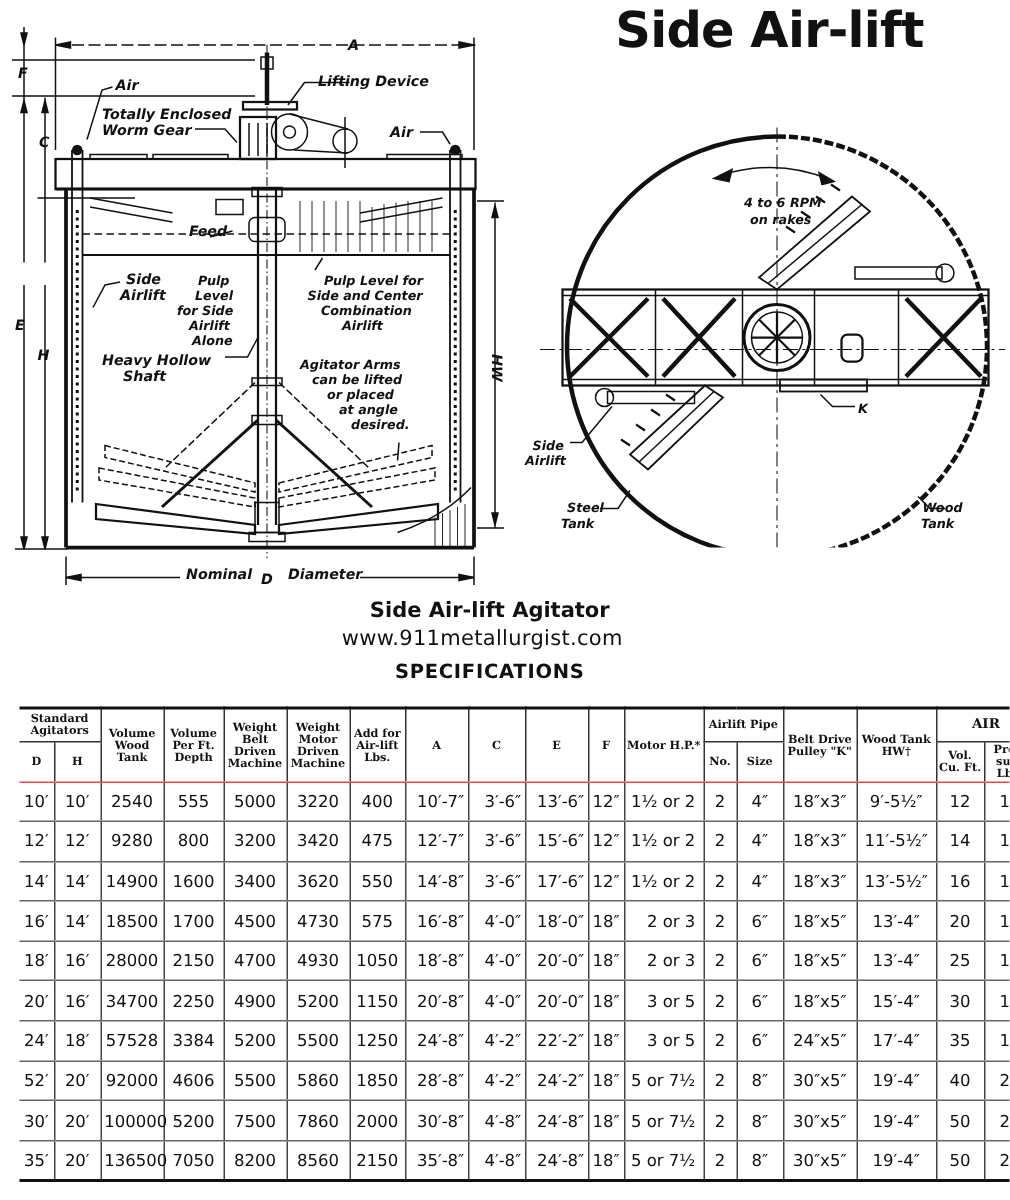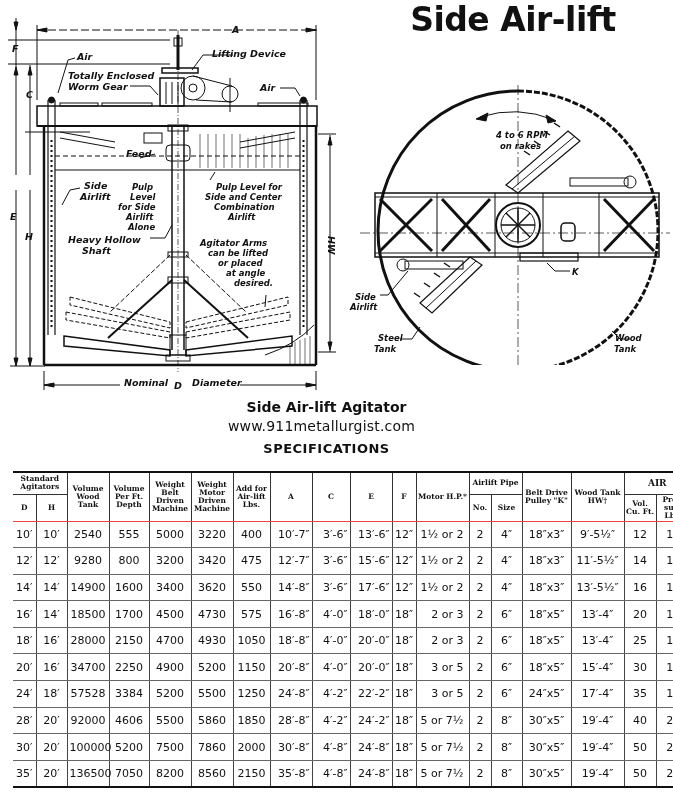--- a/index.html
+++ b/index.html
@@ -477,21 +477,21 @@
         <td>18″</td>
         <td class="ra">3 or 5</td>
         <td>2</td>
         <td>6″</td>
         <td>24″x5″</td>
         <td>17′-4″</td>
         <td>35</td>
         <td>18</td>
       </tr>
       <tr>
-        <td>28′</td>
+        <td>52′</td>
         <td>20′</td>
         <td>92000</td>
         <td>4606</td>
         <td>5500</td>
         <td>5860</td>
         <td>1850</td>
         <td class="la">28′-8″</td>
         <td class="la">4′-2″</td>
         <td class="la">24′-2″</td>
         <td>18″</td>

